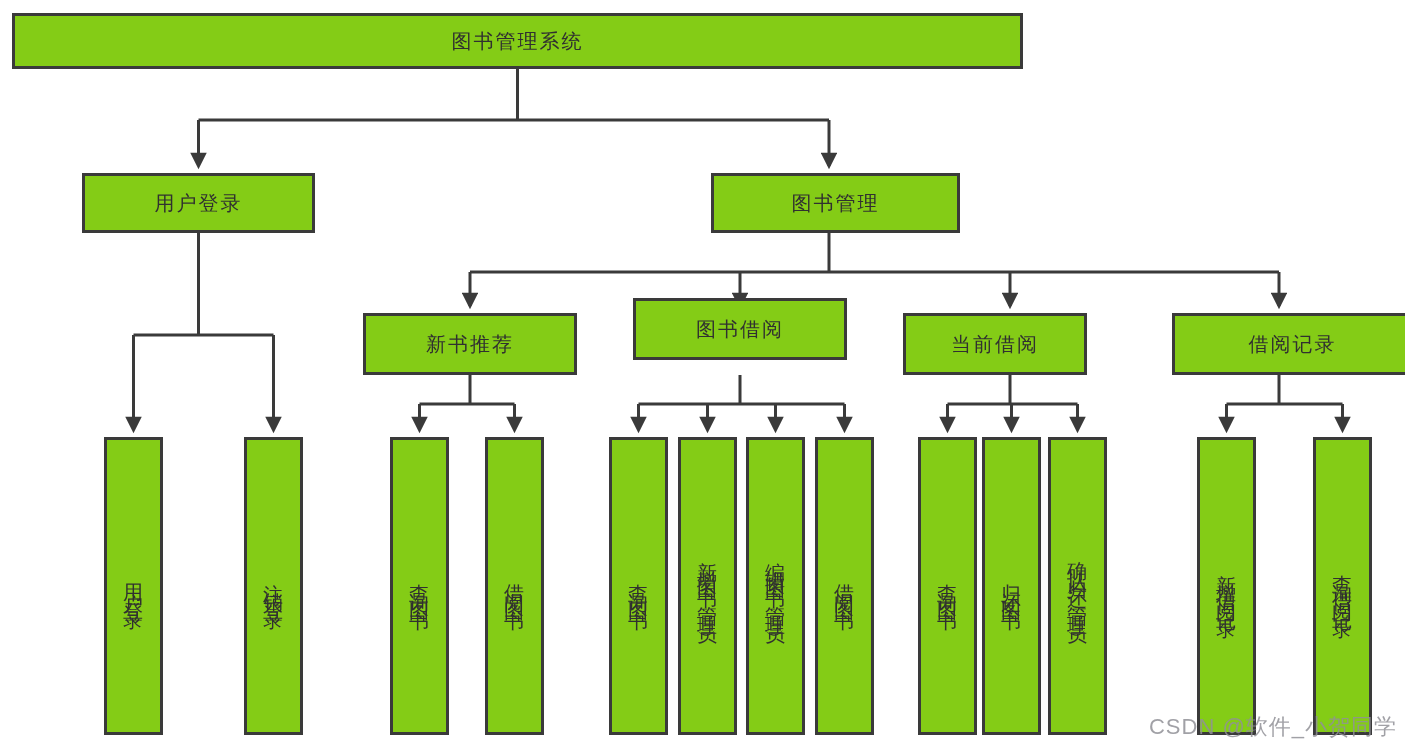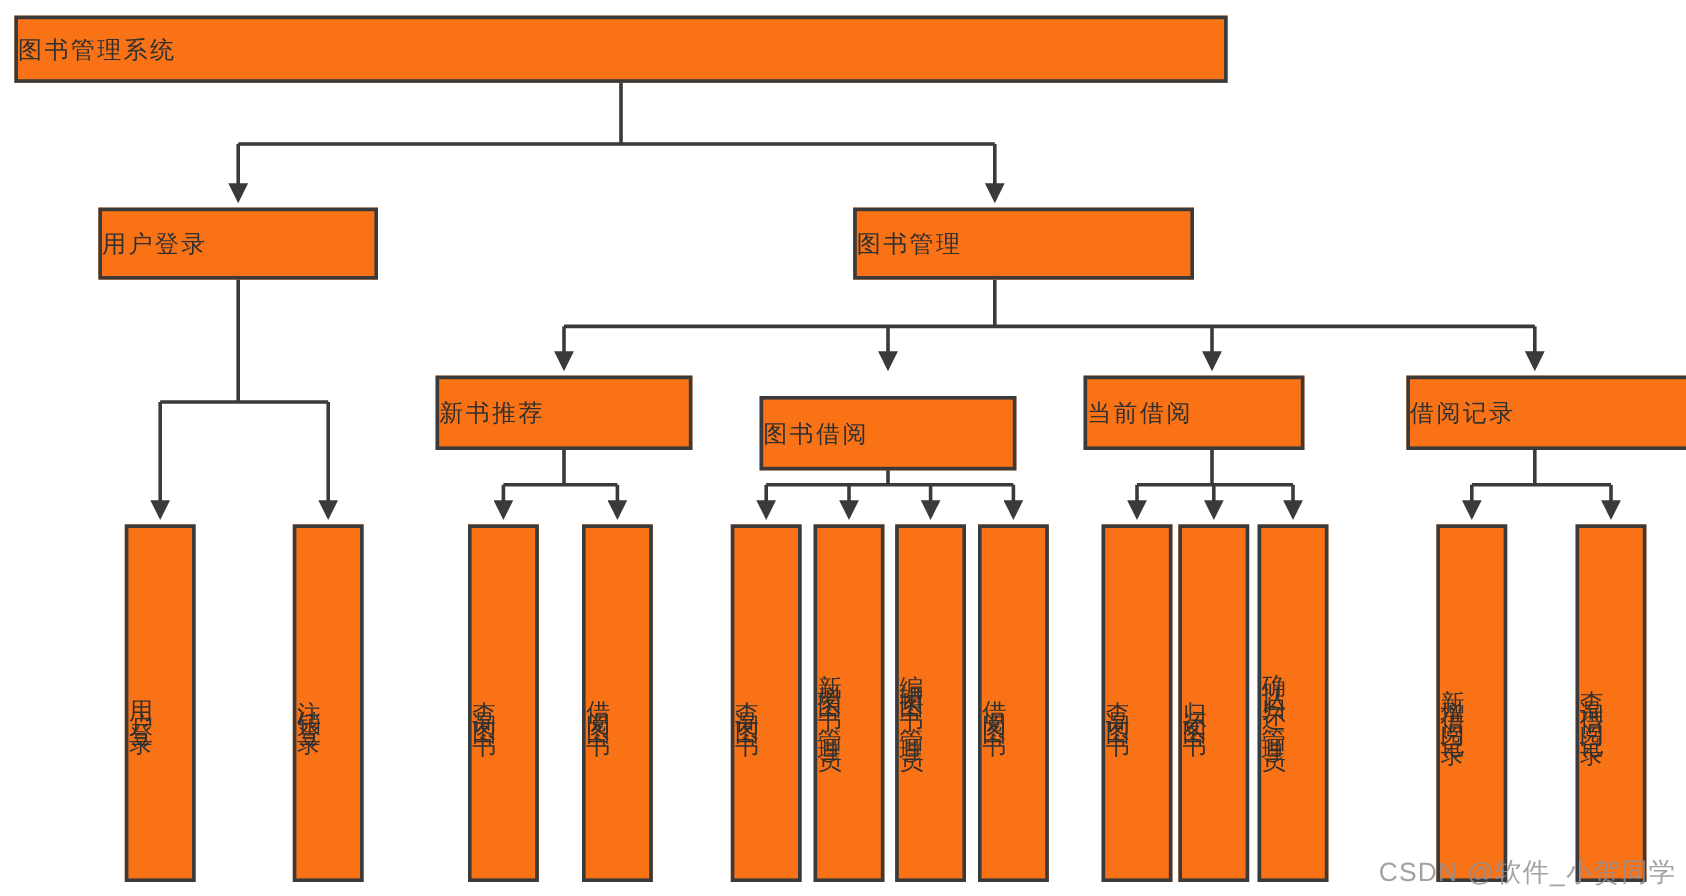--- a/index.html
+++ b/index.html
@@ -8,24 +8,25 @@
     background: #ffffff;
     font-family: "Liberation Sans", sans-serif;
     position: relative;
     overflow: hidden;
   }
   .canvas { position: absolute; inset: 0; width: 1405px; height: 747px; }
   svg.wires { position: absolute; left: 0; top: 0; z-index: 1; }
   .box {
     position: absolute;
     box-sizing: border-box;
-    background: #f97316;
+    background: #84cc16;
     border: 3px solid #3a3a3a;
     display: flex;
     align-items: center;
+    justify-content: center;
     z-index: 2;
     color: #303030;
   }
   .box .lbl {
     font-size: 20px;
     letter-spacing: 2px;
     white-space: nowrap;
   }
   .box .lbl.v {
     writing-mode: vertical-rl;
@@ -94,28 +95,28 @@
     </g>
   </svg>
 
   <div class="box" style="left:12px;top:13px;width:1011px;height:56px">
     <span class="lbl">图书管理系统</span>
   </div>
 
   <div class="box" style="left:82px;top:173px;width:233px;height:60px">
     <span class="lbl">用户登录</span>
   </div>
-  <div class="box" style="left:711px;top:173px;width:284px;height:60px">
+  <div class="box" style="left:711px;top:173px;width:249px;height:60px">
     <span class="lbl">图书管理</span>
   </div>
 
   <div class="box" style="left:363px;top:313px;width:214px;height:62px">
     <span class="lbl">新书推荐</span>
   </div>
-  <div class="box" style="left:633px;top:330px;width:214px;height:62px">
+  <div class="box" style="left:633px;top:298px;width:214px;height:62px">
     <span class="lbl">图书借阅</span>
   </div>
   <div class="box" style="left:903px;top:313px;width:184px;height:62px">
     <span class="lbl">当前借阅</span>
   </div>
   <div class="box" style="left:1172px;top:313px;width:241px;height:62px">
     <span class="lbl">借阅记录</span>
   </div>
 
   <div class="box" style="left:104px;top:437px;width:59px;height:298px">

